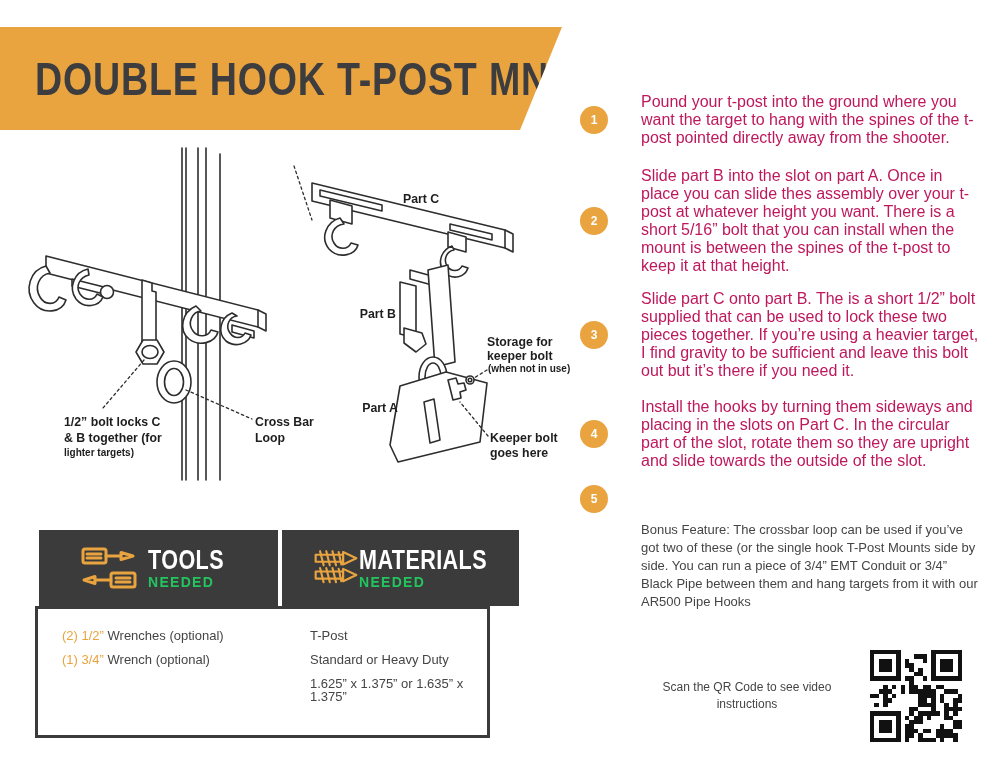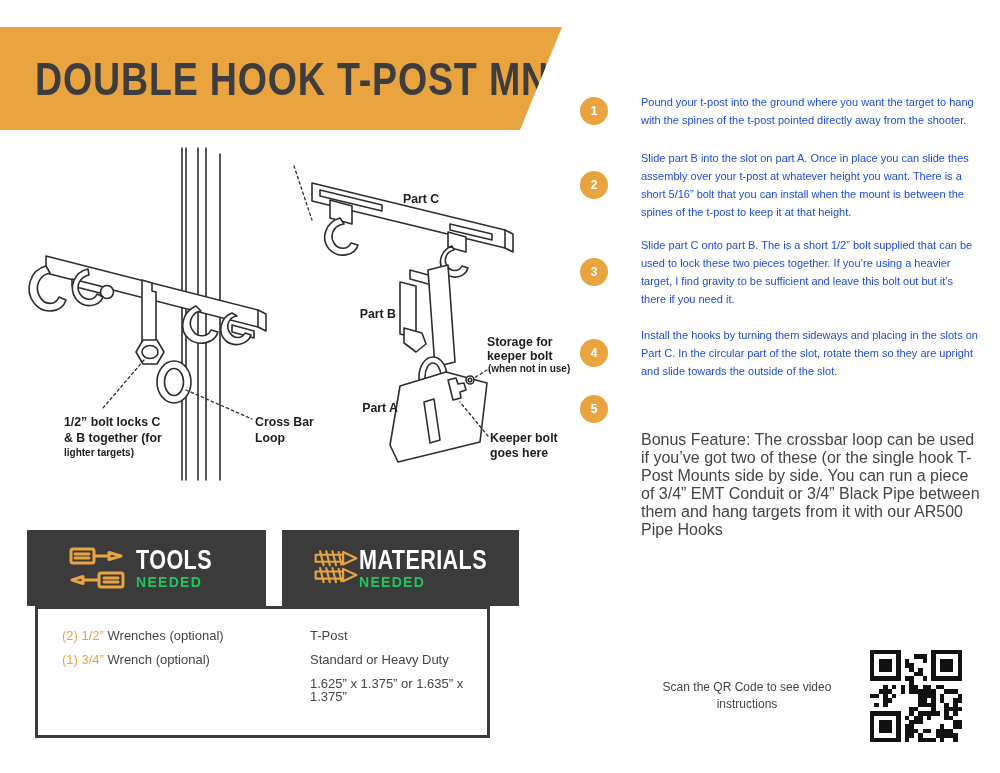--- a/index.html
+++ b/index.html
@@ -24,34 +24,34 @@
   .dlabel { font-weight:bold; font-size:12.3px; fill:#1d1d1d; }
   .dlabel-sm { font-weight:bold; font-size:10px; fill:#1d1d1d; }
   
   .steps { position:absolute; left:580px; top:93px; width:400px; }
   .step { display:flex; align-items:center; }
   .badge {
     flex:0 0 28px; width:28px; height:28px; border-radius:50%;
     background:#E9A440; color:#fff; font-size:12px; font-weight:bold;
     display:flex; align-items:center; justify-content:center; margin-right:33px;
   }
-  .step-text { width:340px; font-size:11px; line-height:18px; color:#1d4ed8; }
-  .bonus { margin-left:61px; width:340px; font-size:16px; line-height:18px; color:#454545; }
+  .step-text { width:340px; font-size:16px; line-height:18px; color:#be185d; }
+  .bonus { margin-left:61px; width:340px; font-size:13px; line-height:18px; color:#454545; }
   
   .qr-caption {
     position:absolute; left:632px; top:679px; width:230px; text-align:center;
     font-size:12px; line-height:17px; color:#454545;
   }
   .qr-box { position:absolute; left:870px; top:650px; width:92px; height:92px; }
   
   .hdr {
     position:absolute; top:530px; height:76px; background:#3B3B3B;
     display:flex; align-items:center;
   }
-  .hdr-tools { left:27px; width:239px; }
+  .hdr-tools { left:39px; width:239px; }
   .hdr-materials { left:282px; width:237px; }
   .hdr-txt h2 {
     margin:0; color:#fff; font-size:27px; line-height:26px; font-weight:800;
     letter-spacing:0.5px; white-space:nowrap;
     transform:scaleX(0.8); transform-origin:left center;
   }
   .hdr-txt .sub {
     color:#22c55e; font-size:14px; letter-spacing:1.3px; margin-top:1px; font-weight:bold;
   }
   .list-box {

